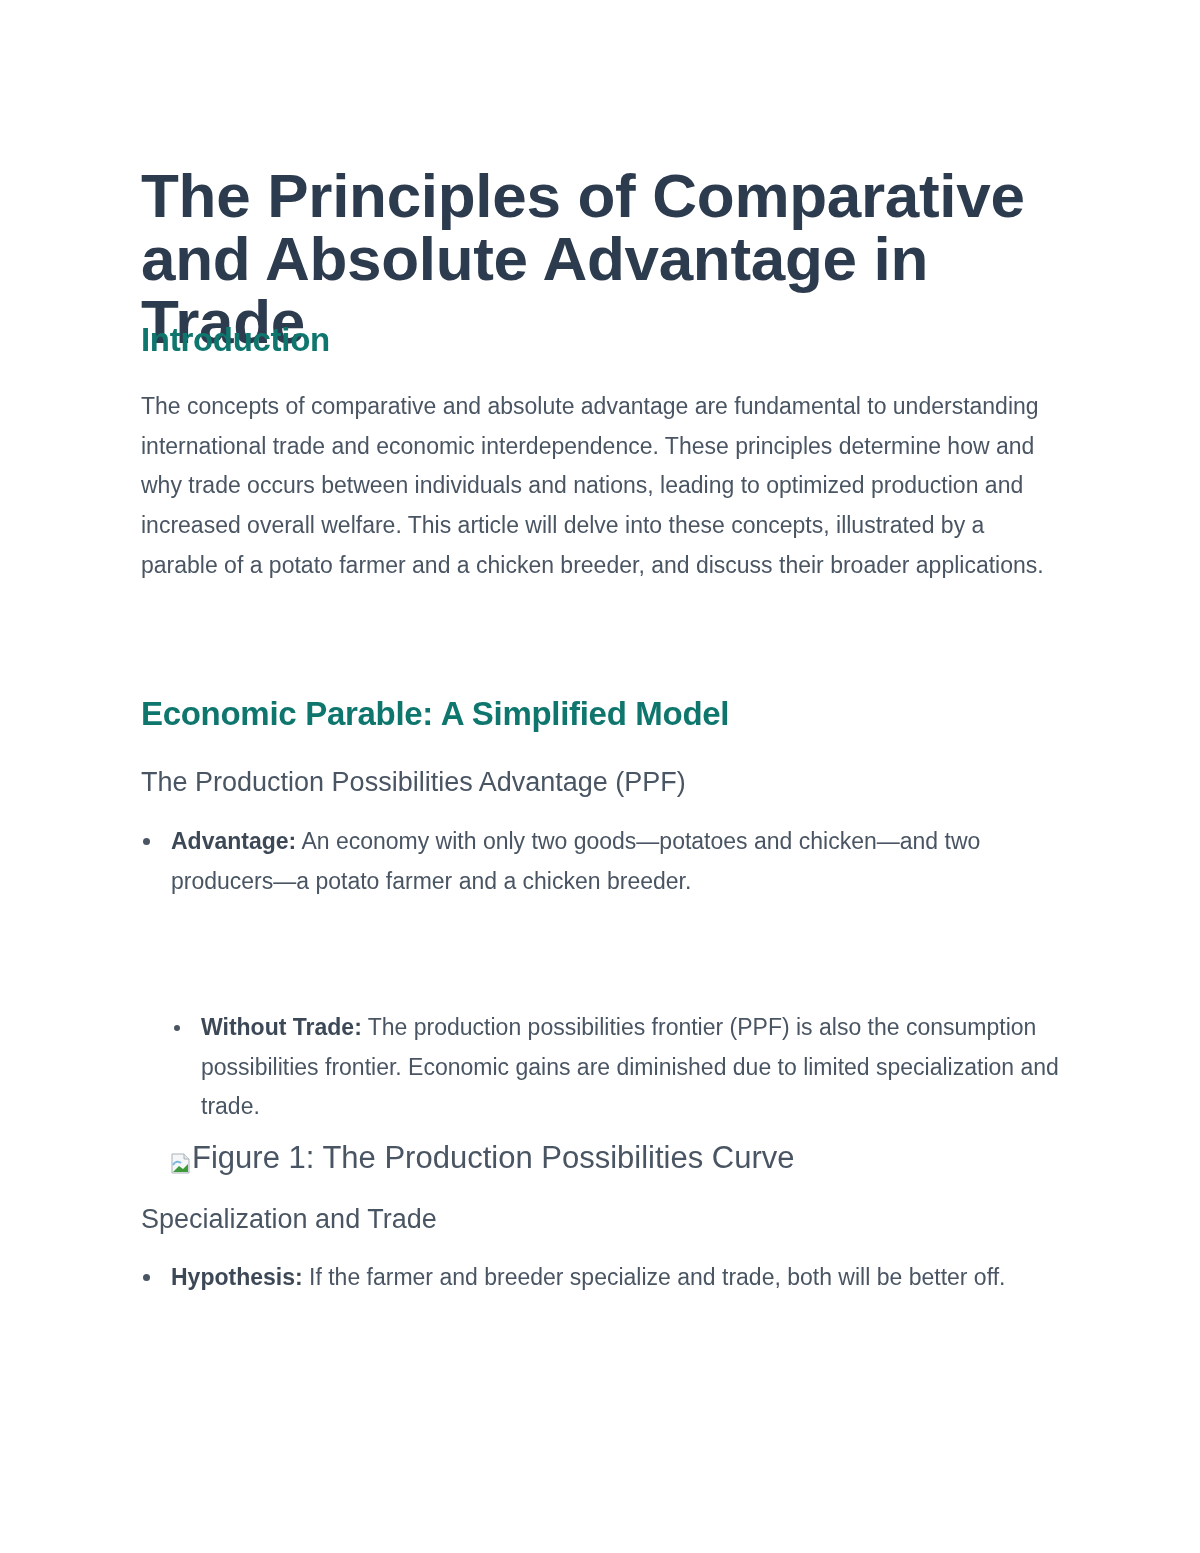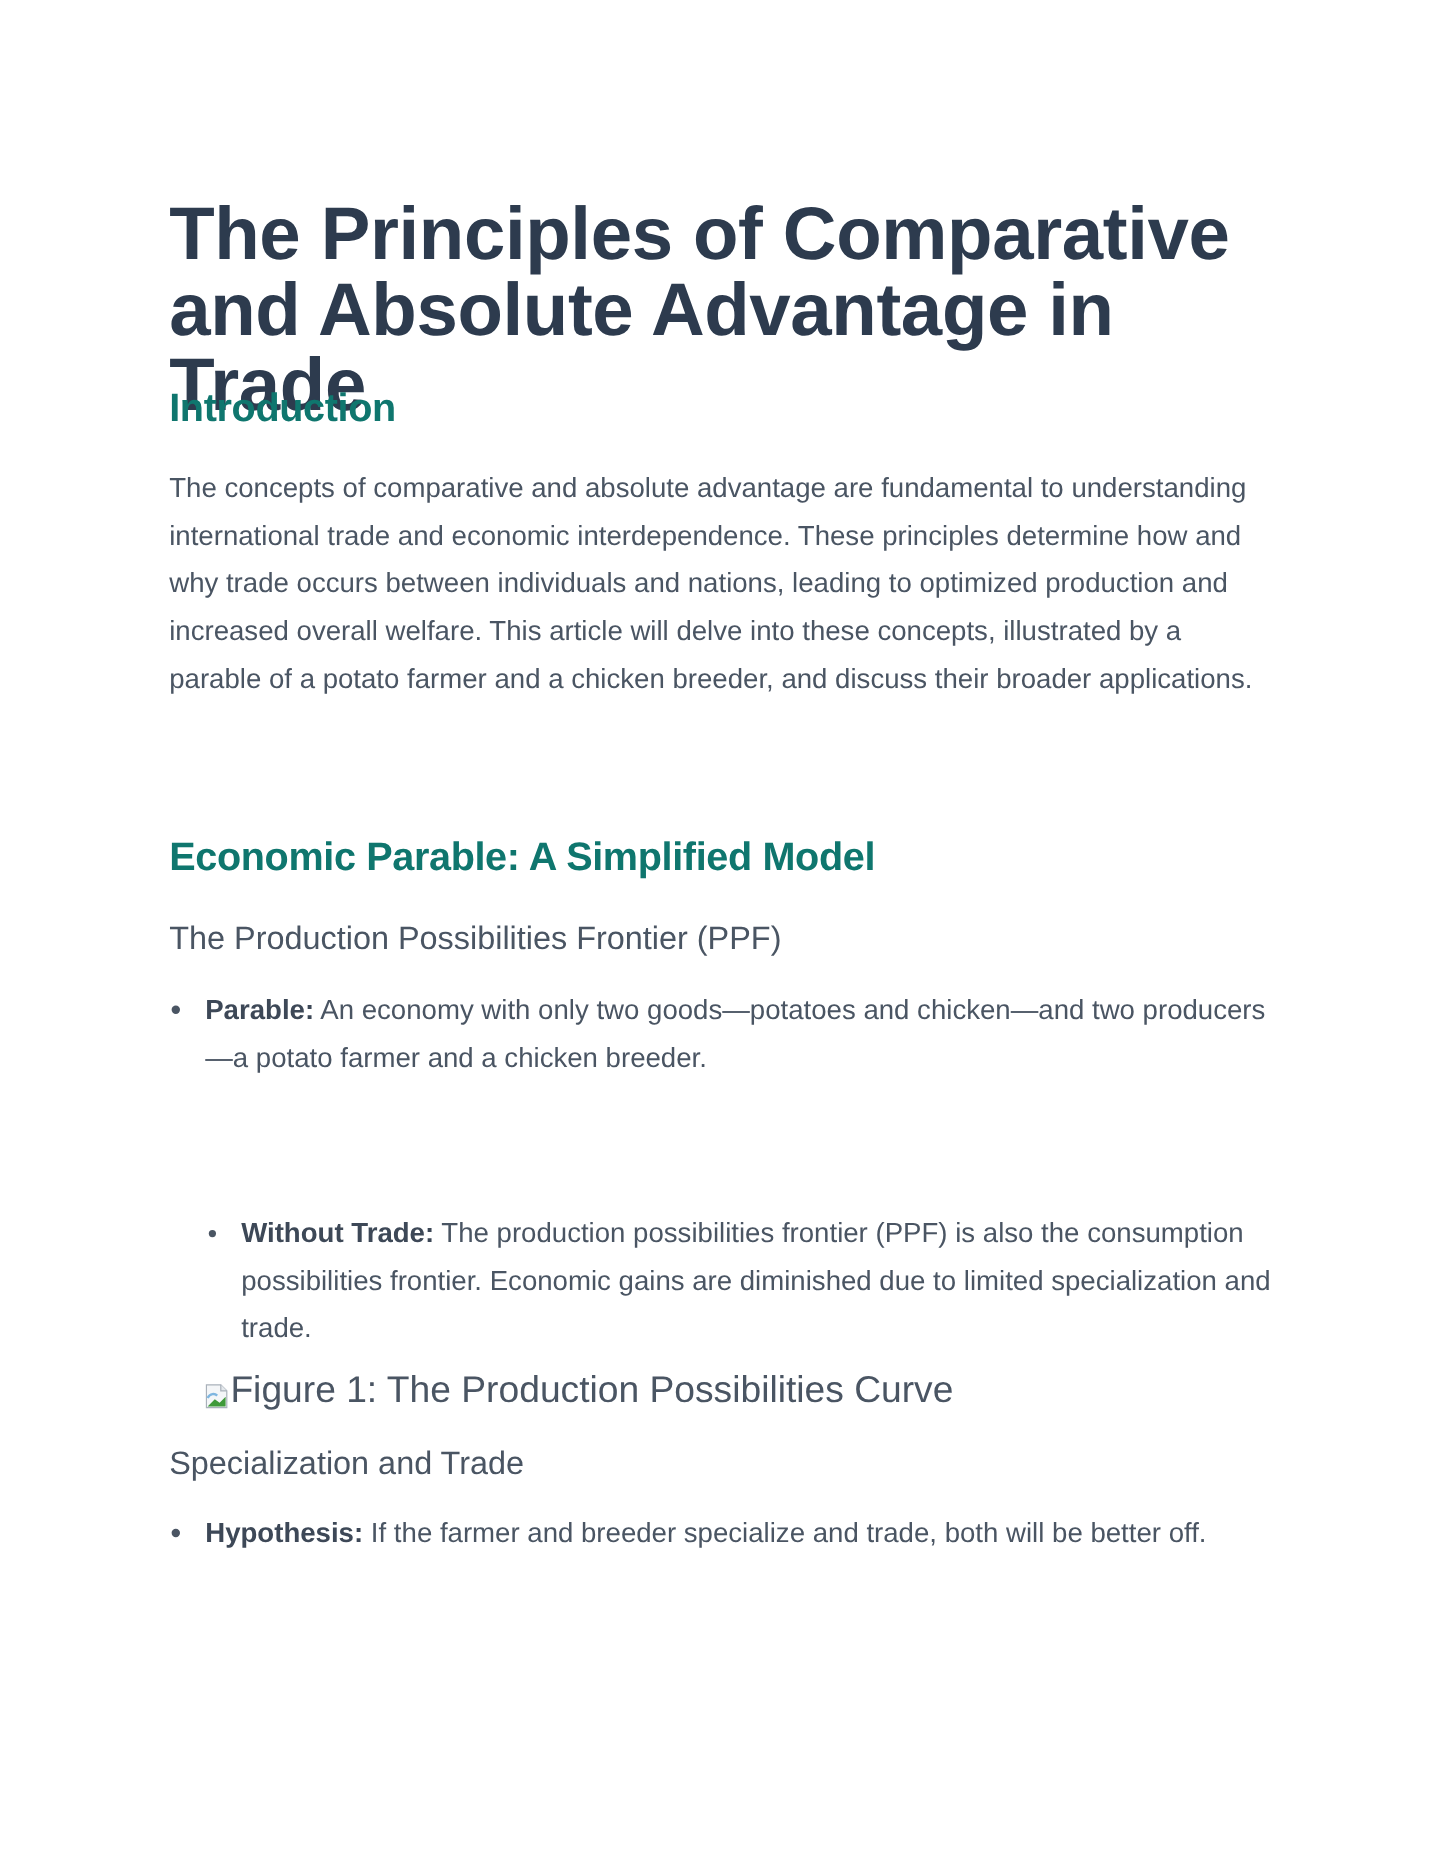--- a/index.html
+++ b/index.html
@@ -113,26 +113,26 @@
 <div class="page">
 
   <h1>The Principles of Comparative and Absolute Advantage in Trade</h1>
 
   <h2 style="top:318px;">Introduction</h2>
 
   <p class="body" style="top:387px;">The concepts of comparative and absolute advantage are fundamental to understanding international trade and economic interdependence. These principles determine how and why trade occurs between individuals and nations, leading to optimized production and increased overall welfare. This article will delve into these concepts, illustrated by a parable of a potato farmer and a chicken breeder, and discuss their broader applications.</p>
 
   <h2 style="top:692px;">Economic Parable: A Simplified Model</h2>
 
-  <h3 style="top:764px;">The Production Possibilities Frontier (PPF)</h3>
+  <h3 style="top:764px;">The Production Possibilities Advantage (PPF)</h3>
 
   <ul class="list" style="top:822px;">
     <li>
       <span class="bullet"></span>
-      <b>Parable</b><b>:</b><span> An economy with only two goods—potatoes and chicken—and two producers—a potato farmer and a chicken breeder.</span>
+      <b>Advantage</b><b>:</b><span> An economy with only two goods—potatoes and chicken—and two producers—a potato farmer and a chicken breeder.</span>
     </li>
   </ul>
 
   <ul class="list" style="top:1008px; left:30px; width:900px;">
     <li>
       <span class="bullet" style="width:6px;height:6px;top:17px;left:3px;"></span>
       <b>Without Trade</b><b>:</b><span> The production possibilities frontier (PPF) is also the consumption possibilities frontier. Economic gains are diminished due to limited specialization and trade.</span>
     </li>
   </ul>
 

